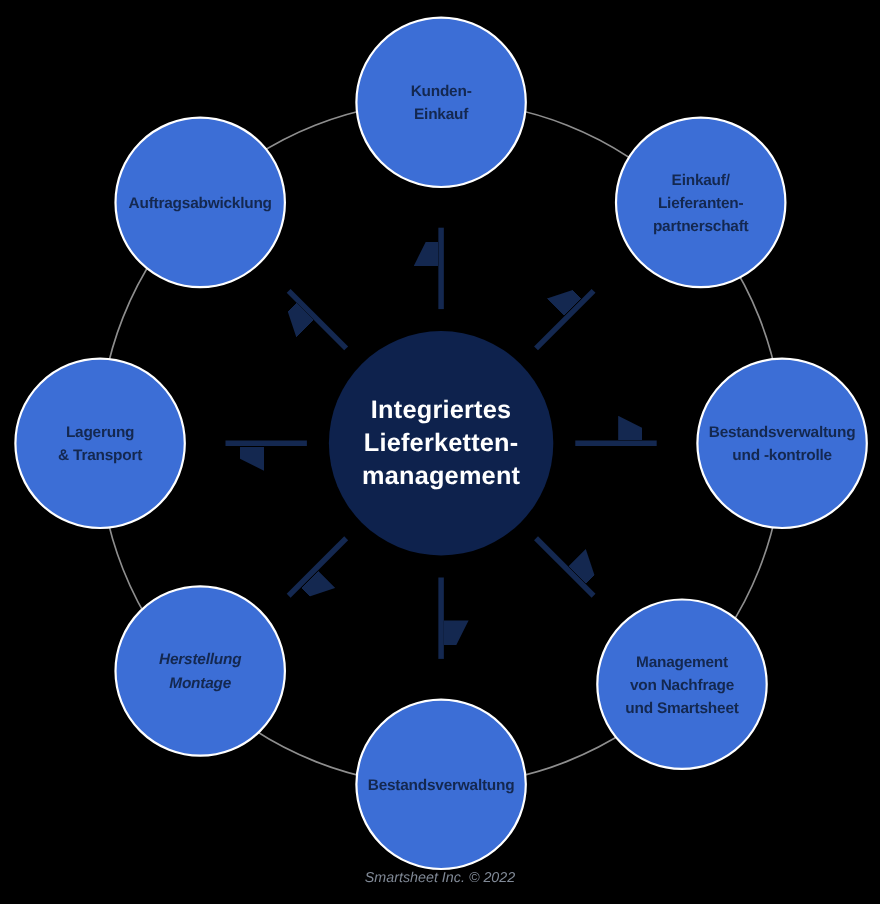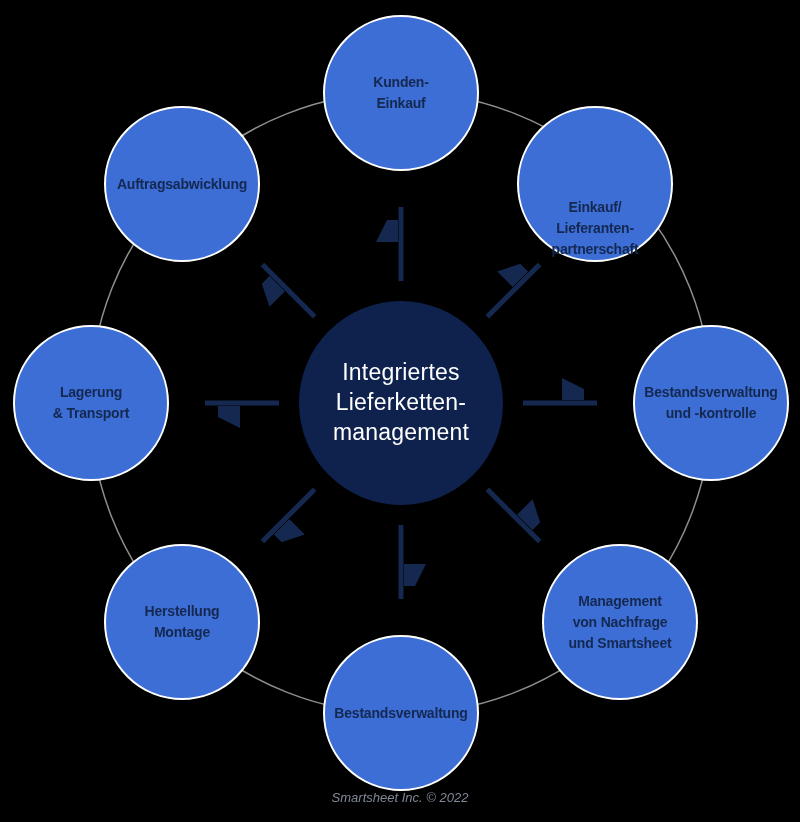--- a/index.html
+++ b/index.html
@@ -48,42 +48,42 @@
   .node .label {
     color: var(--node-text, #142850);
     font-size: 14px;
     font-weight: 700;
     letter-spacing: -0.2px;
     line-height: 1.5;
     white-space: nowrap;
   }
   .node .label span { display: block; }
   .node-n  { left: 323px; top: 15px;  }
-  .node-ne { left: 517px; top: 106px; align-items: flex-end; }
+  .node-ne { left: 559px; top: 106px; }
   .node-e  { left: 633px; top: 325px; }
   .node-se { left: 542px; top: 544px; }
   .node-s  { left: 323px; top: 635px; }
-  .node-sw { left: 104px; top: 544px; }
+  .node-sw { left: 104px; top: 532px; font-style: italic; }
   .node-w  { left: 13px;  top: 325px; }
   .node-nw { left: 104px; top: 106px; }
   .center-node {
     position: absolute;
     left: 299px; top: 301px;
     width: 204px; height: 204px;
     border-radius: 50%;
     background: var(--center-fill, #0e224d);
     display: flex;
     align-items: center;
     justify-content: center;
     text-align: center;
   }
   .center-node .label {
     color: var(--center-text, #ffffff);
     font-size: 23px;
-    font-weight: 400;
+    font-weight: 700;
     line-height: 1.3;
     letter-spacing: 0.2px;
   }
   .center-node .label span { display: block; }
   .footer {
     position: absolute;
     left: 0; top: 790px;
     width: 800px;
     text-align: center;
     font-size: 13px;

